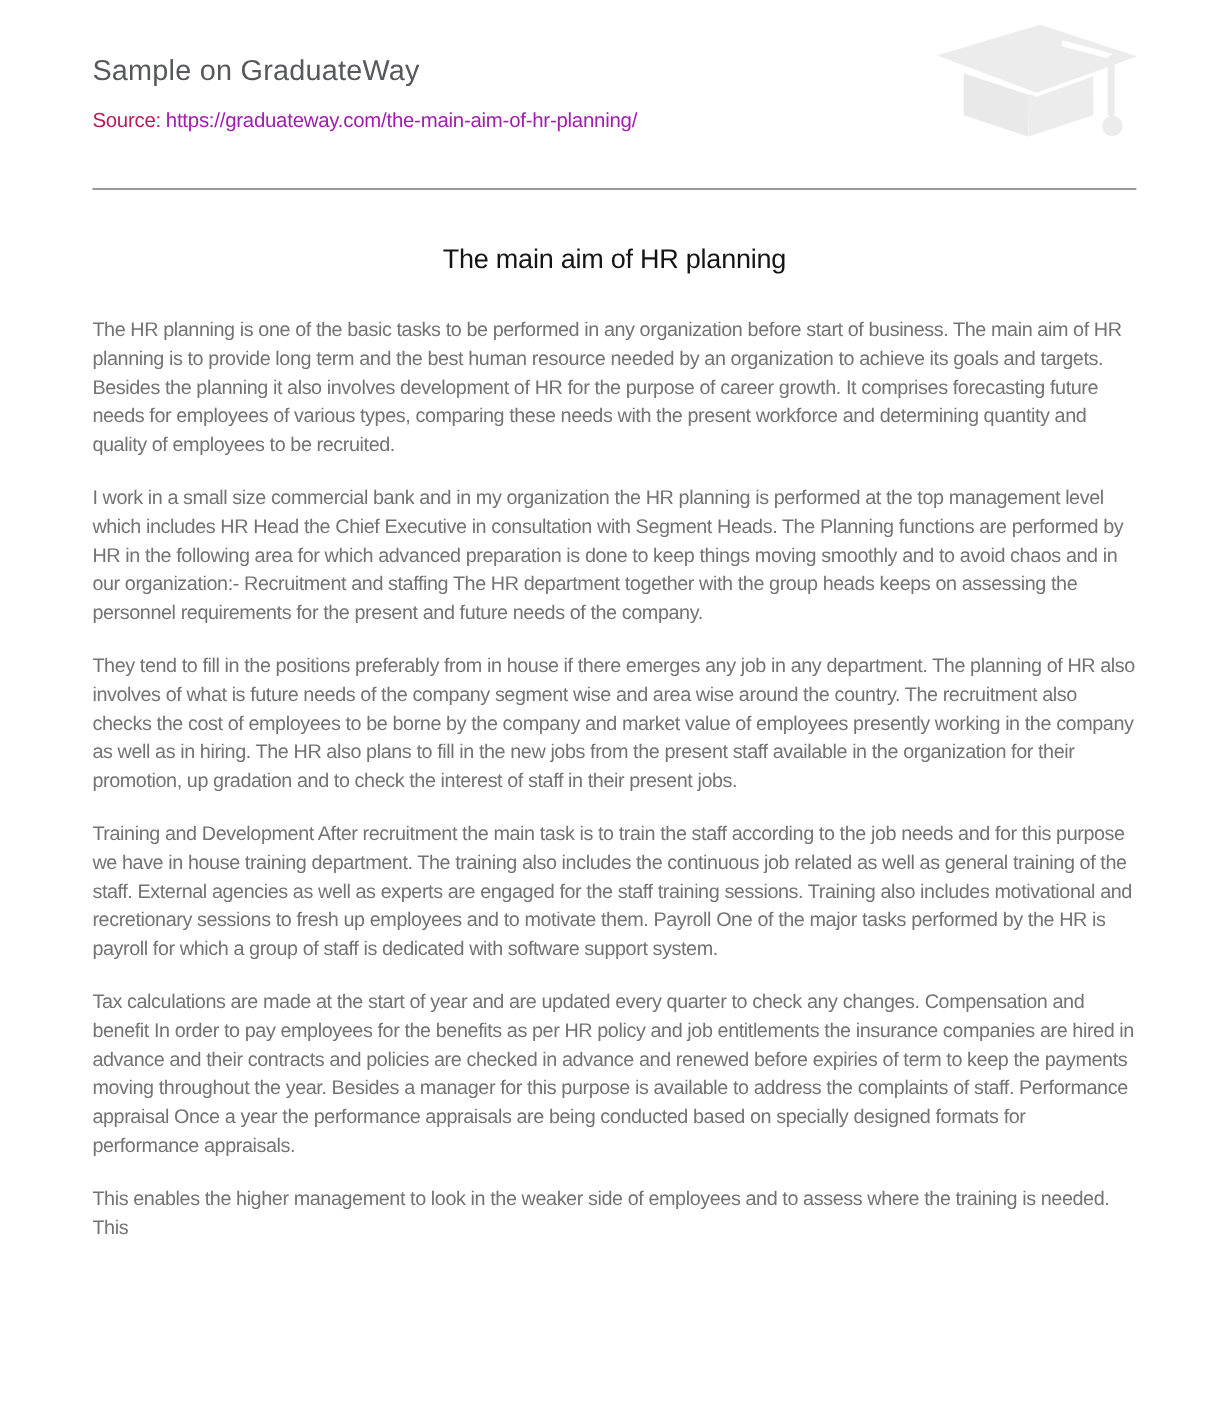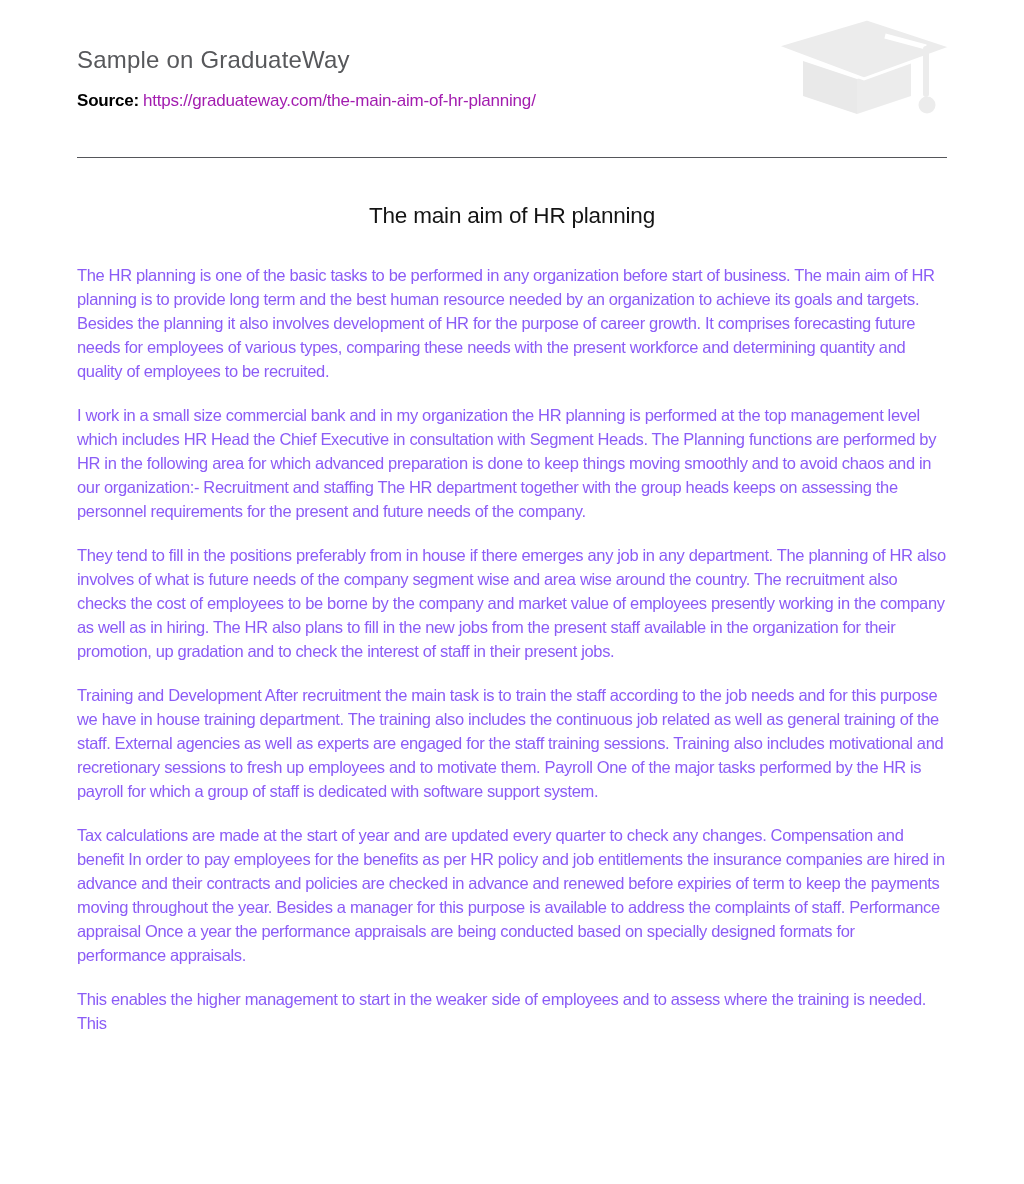--- a/index.html
+++ b/index.html
@@ -30,22 +30,22 @@
     letter-spacing: 0.2px;
   }
   .source-line {
     margin-top: 17px;
     font-size: 17px;
     line-height: 20px;
     color: #525356;
     letter-spacing: -0.2px;
   }
   .source-label {
-    font-weight: 700;
-    color: #000000;
+    font-weight: 400;
+    color: #be185d;
     margin-right: 4px;
     margin-top: 28px;
   }
   .source-url {
     color: #a21caf;
     text-decoration: none;
   }
   .cap-icon {
     position: absolute;
     top: 6px;
@@ -68,21 +68,21 @@
     color: #141414;
     letter-spacing: -0.2px;
   }
   .content {
     margin-top: 33px;
   }
   .content p {
     margin: 0 0 20px 0;
     font-size: 16.5px;
     line-height: 24px;
-    color: #8b5cf6;
+    color: #737373;
     letter-spacing: -0.35px;
   }
 </style>
 </head>
 <body>
 
 <div class="page">
 
   <div class="header">
     <h1 class="site-label">Sample on GraduateWay</h1>
@@ -110,16 +110,16 @@
   <hr class="divider">
 
   <h2 class="doc-title">The main aim of HR planning</h2>
 
   <div class="content">
     <p>The HR planning is one of the basic tasks to be performed in any organization before start of business. The main aim of HR planning is to provide long term and the best human resource needed by an organization to achieve its goals and targets. Besides the planning it also involves development of HR for the purpose of career growth. It comprises forecasting future needs for employees of various types, comparing these needs with the present workforce and determining quantity and quality of employees to be recruited.</p>
     <p>I work in a small size commercial bank and in my organization the HR planning is performed at the top management level which includes HR Head the Chief Executive in consultation with Segment Heads. The Planning functions are performed by HR in the following area for which advanced preparation is done to keep things moving smoothly and to avoid chaos and in our organization:- Recruitment and staffing The HR department together with the group heads keeps on assessing the personnel requirements for the present and future needs of the company.</p>
     <p>They tend to fill in the positions preferably from in house if there emerges any job in any department. The planning of HR also involves of what is future needs of the company segment wise and area wise around the country. The recruitment also checks the cost of employees to be borne by the company and market value of employees presently working in the company as well as in hiring. The HR also plans to fill in the new jobs from the present staff available in the organization for their promotion, up gradation and to check the interest of staff in their present jobs.</p>
     <p>Training and Development After recruitment the main task is to train the staff according to the job needs and for this purpose we have in house training department. The training also includes the continuous job related as well as general training of the staff. External agencies as well as experts are engaged for the staff training sessions. Training also includes motivational and recretionary sessions to fresh up employees and to motivate them. Payroll One of the major tasks performed by the HR is payroll for which a group of staff is dedicated with software support system.</p>
     <p>Tax calculations are made at the start of year and are updated every quarter to check any changes. Compensation and benefit In order to pay employees for the benefits as per HR policy and job entitlements the insurance companies are hired in advance and their contracts and policies are checked in advance and renewed before expiries of term to keep the payments moving throughout the year. Besides a manager for this purpose is available to address the complaints of staff. Performance appraisal Once a year the performance appraisals are being conducted based on specially designed formats for performance appraisals.</p>
-    <p>This enables the higher management to start in the weaker side of employees and to assess where the training is needed. This</p>
+    <p>This enables the higher management to look in the weaker side of employees and to assess where the training is needed. This</p>
   </div>
 
 </div>
 
 </body></html>

